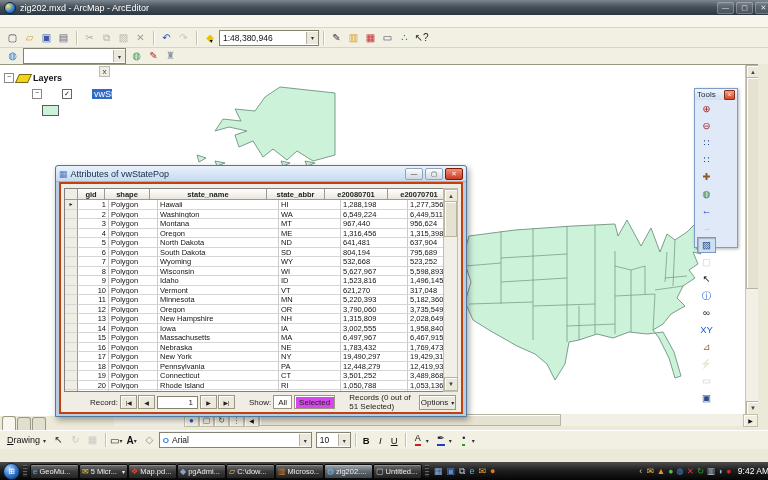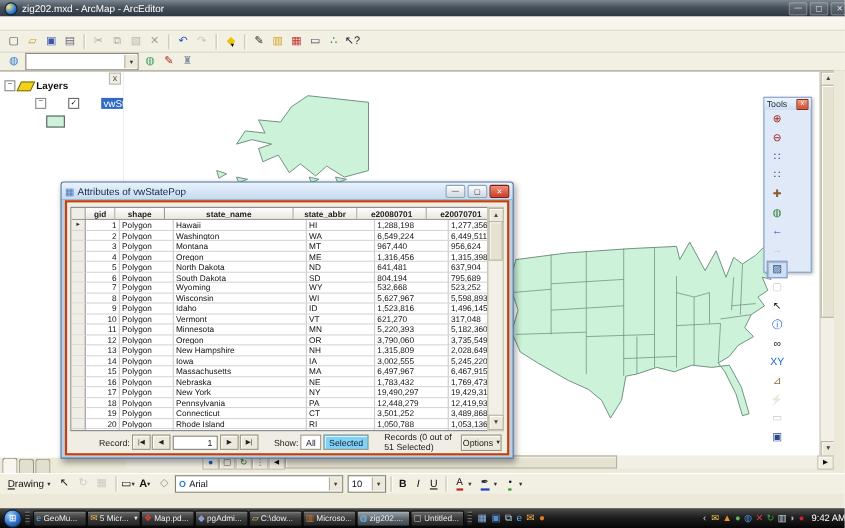--- a/index.html
+++ b/index.html
@@ -131,21 +131,21 @@
   .c4{width:57px;flex:0 0 57px}
   .c5{width:62px;flex:0 0 62px}
   .c6{width:62px;flex:0 0 62px}
   .cfill{flex:1;border-right:none}
   .avs{position:absolute;right:3px;top:4px;width:13px;bottom:20px;background:#f2efe6;border:1px solid #c2bead}
   .avthumb{position:absolute;left:0;top:12px;width:11px;height:34px;background:#e6e2d2;border:1px solid #b8b4a2;box-shadow:inset 1px 1px 0 #fff}
   .recbar{position:absolute;left:3px;right:3px;bottom:2px;height:16px;display:flex;align-items:center;font-size:8px;gap:2px;color:#222}
   .nbtn{height:12px;min-width:13px;background:#ece9dc;border:1px solid #9a9783;box-shadow:inset 1px 1px 0 #fff;
     font-size:6px;display:flex;align-items:center;justify-content:center;padding:0 1px}
   .recbox{width:56px;height:11px;background:#fff;border:1px solid #848271;font-size:8px;text-align:right;line-height:11px;padding-right:4px}
-  .showbtn{height:12px;background:#7dd3fc;border:1px solid #9a9783;box-shadow:inset 1px 1px 0 #fff;
+  .showbtn{height:12px;background:#d946ef;border:1px solid #9a9783;box-shadow:inset 1px 1px 0 #fff;
     font-size:8px;display:flex;align-items:center;padding:0 4px}
   .showbtn.flat{background:#fff;box-shadow:none}
   .optbtn{margin-left:auto;margin-right:2px;height:13px;width:56px;background:#ece9dc;border:1px solid #9a9783;
     box-shadow:inset 1px 1px 0 #fff;font-size:8px;display:flex;align-items:center;justify-content:center;gap:3px}
 </style>
 </head>
 <body>
 
 <div class="screen">
 
@@ -209,20 +209,24 @@
         </span>
         <span class="ticon disabled">
           <span class="gl" style="color: rgb(138, 148, 164);">↷</span>
         </span>
       </span>
     <span class="sep"></span>
     <span class="ticon">
       <span class="gl" style="color:#eec200">◆</span>
       <span class="addplus">▾</span>
     </span>
+    <div class="combo" style="width:95px">
+      <span>1:48,380,946</span>
+      <span class="dd">▾</span>
+    </div>
     <span class="sep"></span>
     <span style="display:flex">
         <span class="ticon">
           <span class="gl" style="color: rgb(51, 51, 51);">✎</span>
         </span>
         <span class="ticon">
           <span class="gl" style="color: rgb(216, 160, 32);">▥</span>
         </span>
         <span class="ticon">
           <span class="gl" style="color: rgb(192, 48, 48);">▦</span>
@@ -703,21 +707,21 @@
             <span class="cell c6">2,028,649</span>
 
           </div>
             <div class="trow">
             <span class="cell c0"></span>
             <span class="cell c1">14</span>
             <span class="cell c2">Polygon</span>
             <span class="cell c3">Iowa</span>
             <span class="cell c4">IA</span>
             <span class="cell c5">3,002,555</span>
-            <span class="cell c6">5,245,220</span>
+            <span class="cell c6">1,958,840</span>
 
           </div>
             <div class="trow">
             <span class="cell c0"></span>
             <span class="cell c1">15</span>
             <span class="cell c2">Polygon</span>
             <span class="cell c3">Massachusetts</span>
             <span class="cell c4">MA</span>
             <span class="cell c5">6,497,967</span>
             <span class="cell c6">6,467,915</span>

